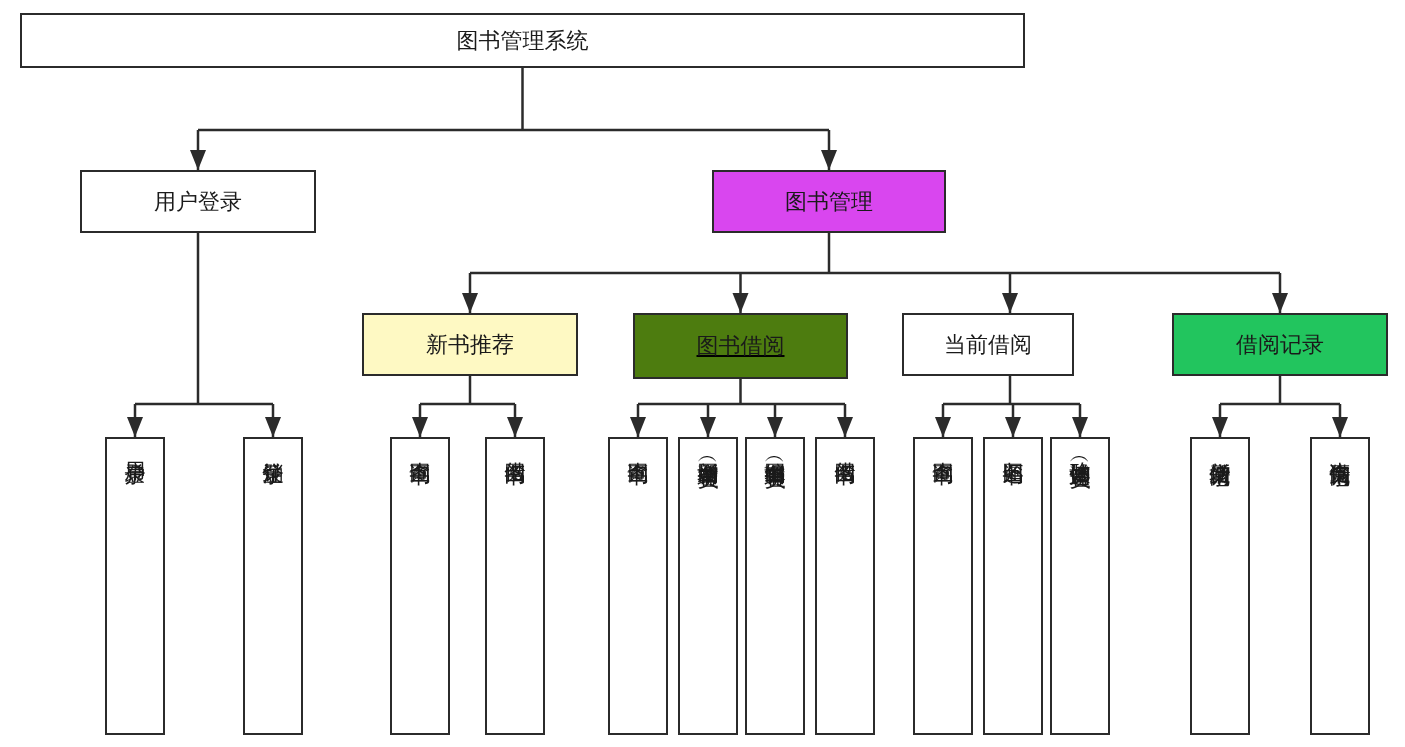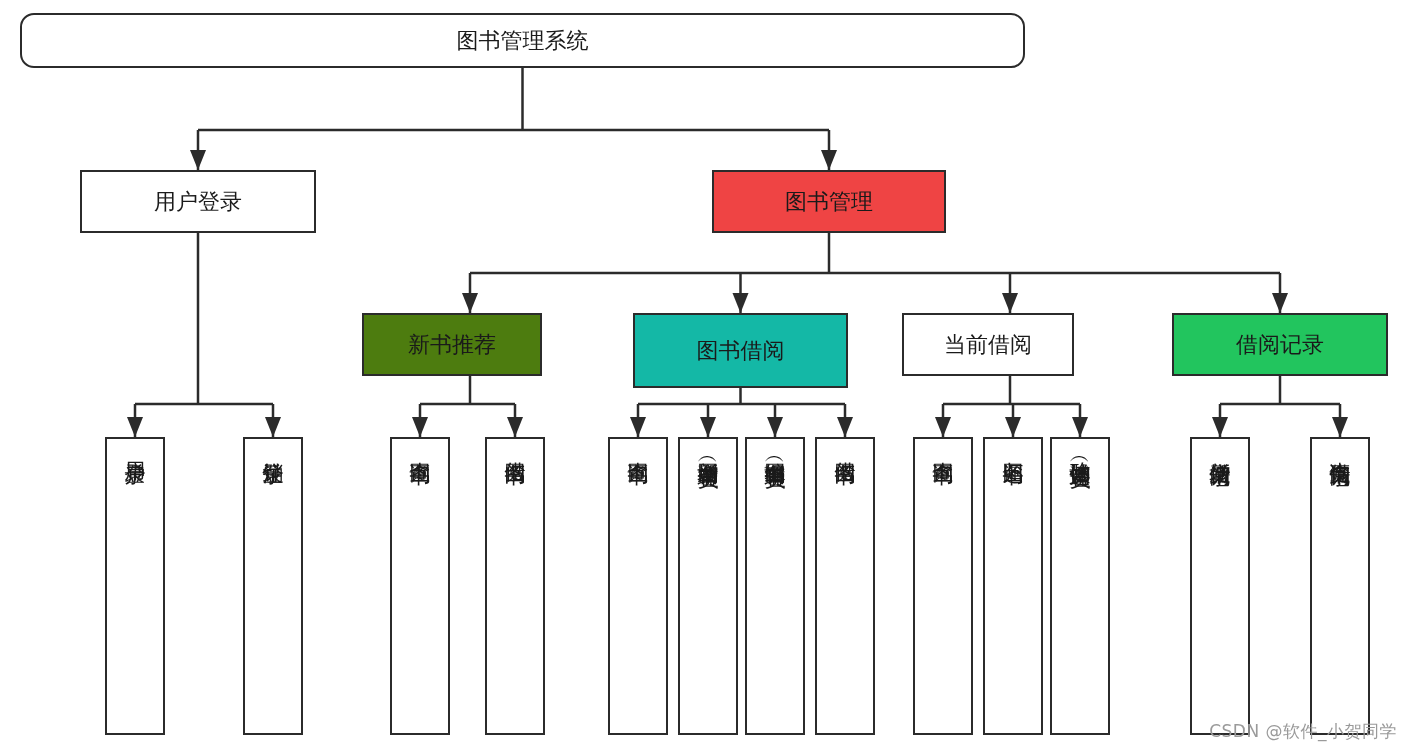--- a/index.html
+++ b/index.html
@@ -71,33 +71,33 @@
       <line x1="1080" y1="404" x2="1080" y2="437" stroke="#2b2b2b" stroke-width="2.5"></line>
       <polygon points="1072,417 1088,417 1080,437" fill="#2b2b2b"></polygon>
       <line x1="1280" y1="376" x2="1280" y2="404" stroke="#2b2b2b" stroke-width="2.5"></line>
       <line x1="1220" y1="404" x2="1340" y2="404" stroke="#2b2b2b" stroke-width="2.5"></line>
       <line x1="1220" y1="404" x2="1220" y2="437" stroke="#2b2b2b" stroke-width="2.5"></line>
       <polygon points="1212,417 1228,417 1220,437" fill="#2b2b2b"></polygon>
       <line x1="1340" y1="404" x2="1340" y2="437" stroke="#2b2b2b" stroke-width="2.5"></line>
       <polygon points="1332,417 1348,417 1340,437" fill="#2b2b2b"></polygon>
     </svg>
   <div id="nodes">
-      <div class="node horizontal" id="node-root" style="left: 20px; top: 13px; width: 1005px; height: 55px; border-color: rgb(43, 43, 43); background: rgb(255, 255, 255); border-radius: 14px;">
+      <div class="node horizontal" id="node-root" style="left: 20px; top: 13px; width: 1005px; height: 55px; border-color: rgb(43, 43, 43); background: rgb(255, 255, 255);">
         <span class="label" style="color: rgb(26, 26, 26);">图书管理系统</span>
       </div>
       <div class="node horizontal" id="node-user-login" style="left: 80px; top: 170px; width: 236px; height: 63px; border-color: rgb(43, 43, 43); background: rgb(255, 255, 255);">
         <span class="label" style="color: rgb(26, 26, 26);">用户登录</span>
       </div>
-      <div class="node horizontal" id="node-book-manage" style="left: 712px; top: 170px; width: 234px; height: 63px; border-color: rgb(43, 43, 43); background: #ef4444;">
+      <div class="node horizontal" id="node-book-manage" style="left: 712px; top: 170px; width: 234px; height: 63px; border-color: rgb(43, 43, 43); background: #d946ef;">
         <span class="label" style="color: rgb(26, 26, 26);">图书管理</span>
       </div>
-      <div class="node horizontal" id="node-new-book-rec" style="left: 362px; top: 313px; width: 180px; height: 63px; border-color: rgb(43, 43, 43); background: #4d7c0f;">
+      <div class="node horizontal" id="node-new-book-rec" style="left: 362px; top: 313px; width: 216px; height: 63px; border-color: rgb(43, 43, 43); background: #fef9c3;">
         <span class="label" style="color: rgb(26, 26, 26);">新书推荐</span>
       </div>
-      <div class="node horizontal" id="node-book-borrow" style="left: 633px; top: 313px; width: 215px; height: 75px; border-color: rgb(43, 43, 43); background: #14b8a6;">
+      <div class="node horizontal" id="node-book-borrow" style="left: 633px; top: 313px; width: 215px; height: 66px; border-color: rgb(43, 43, 43); background: #4d7c0f; text-decoration: underline;">
         <span class="label" style="color: rgb(26, 26, 26);">图书借阅</span>
       </div>
       <div class="node horizontal" id="node-current-borrow" style="left: 902px; top: 313px; width: 172px; height: 63px; border-color: rgb(43, 43, 43); background: rgb(255, 255, 255);">
         <span class="label" style="color: rgb(26, 26, 26);">当前借阅</span>
       </div>
       <div class="node horizontal" id="node-borrow-record" style="left: 1172px; top: 313px; width: 216px; height: 63px; border-color: rgb(43, 43, 43); background: #22c55e;">
         <span class="label" style="color: rgb(26, 26, 26);">借阅记录</span>
       </div>
       <div class="node vertical" id="node-leaf-user-login" style="left: 105px; top: 437px; width: 60px; height: 298px; border-color: rgb(43, 43, 43); background: rgb(255, 255, 255);">
         <span class="label" style="color: rgb(26, 26, 26);">用户登录</span>
@@ -132,14 +132,13 @@
       <div class="node vertical" id="node-leaf-confirm-return" style="left: 1050px; top: 437px; width: 60px; height: 298px; border-color: rgb(43, 43, 43); background: rgb(255, 255, 255);">
         <span class="label" style="color: rgb(26, 26, 26);">确认归还（管理员）</span>
       </div>
       <div class="node vertical" id="node-leaf-add-record" style="left: 1190px; top: 437px; width: 60px; height: 298px; border-color: rgb(43, 43, 43); background: rgb(255, 255, 255);">
         <span class="label" style="color: rgb(26, 26, 26);">新增借阅记录</span>
       </div>
       <div class="node vertical" id="node-leaf-query-record" style="left: 1310px; top: 437px; width: 60px; height: 298px; border-color: rgb(43, 43, 43); background: rgb(255, 255, 255);">
         <span class="label" style="color: rgb(26, 26, 26);">查询借阅记录</span>
       </div>
     </div>
-  <div id="watermark">CSDN @软件_小贺同学</div>
 </div>
 
 </body></html>

